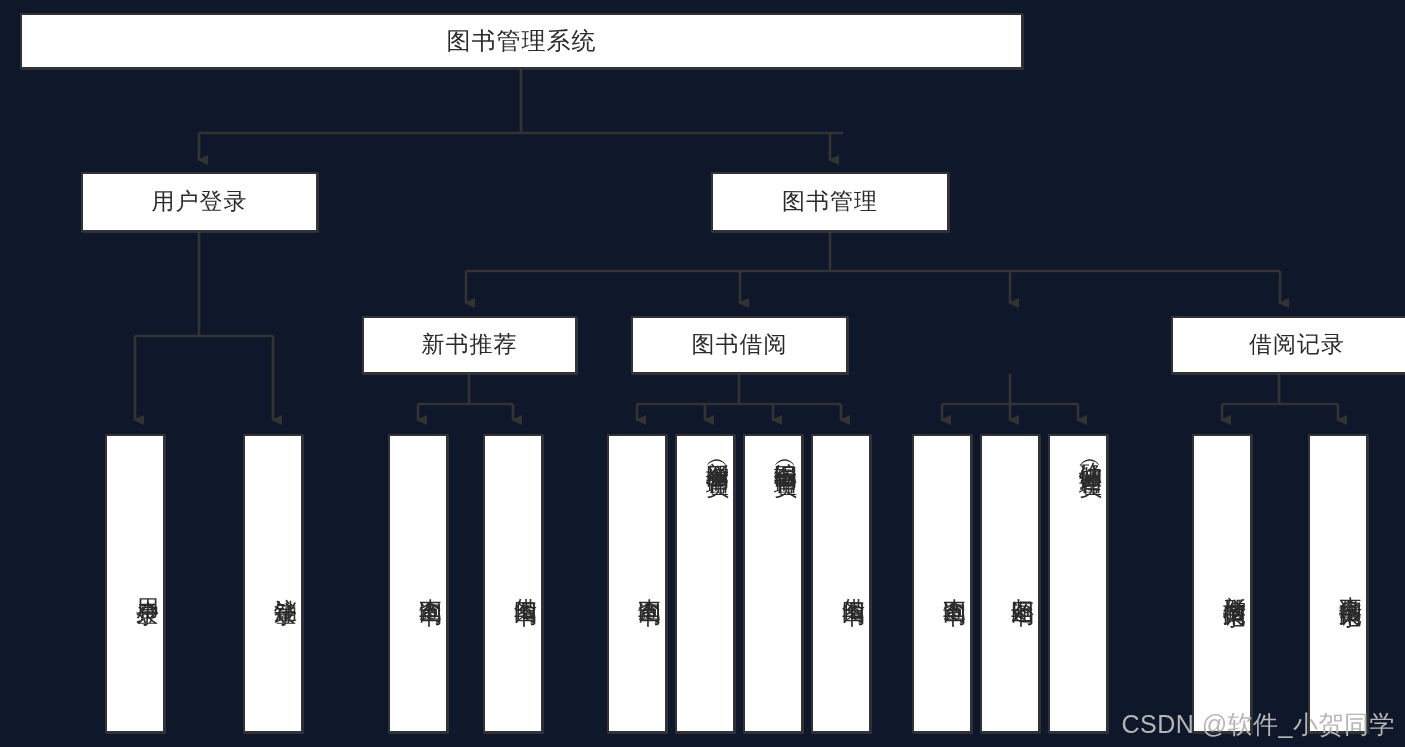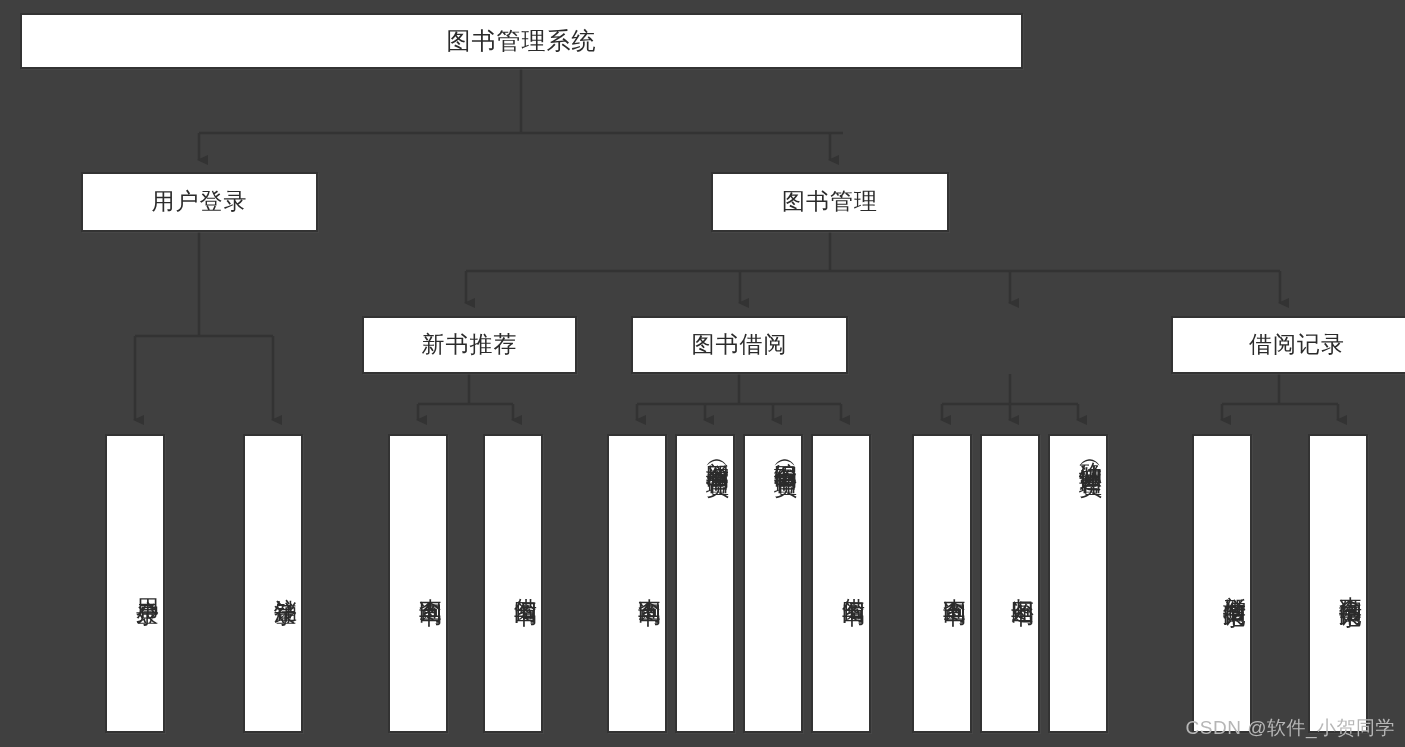--- a/index.html
+++ b/index.html
@@ -7,21 +7,21 @@
     padding: 0;
     background: #ffffff;
   }
   body {
     font-family: "Liberation Sans", "DejaVu Sans", sans-serif;
   }
   #canvas {
     position: relative;
     width: 1405px;
     height: 747px;
-    background: #404040;
+    background: #0f172a;
     overflow: hidden;
   }
   #wires {
     position: absolute;
     left: 0;
     top: 0;
     width: 1405px;
     height: 747px;
     pointer-events: none;
   }
@@ -65,21 +65,21 @@
   }
   .node-v.center {
     align-items: center;
     justify-content: center;
     padding-top: 0;
   }
   .watermark {
     position: absolute;
     right: 10px;
     bottom: 6px;
-    font-size: 19px;
+    font-size: 25px;
     color: #b6b6b6;
     white-space: nowrap;
     letter-spacing: 0.5px;
   }
 </style>
 </head>
 <body>
 
 <div id="canvas">
 

